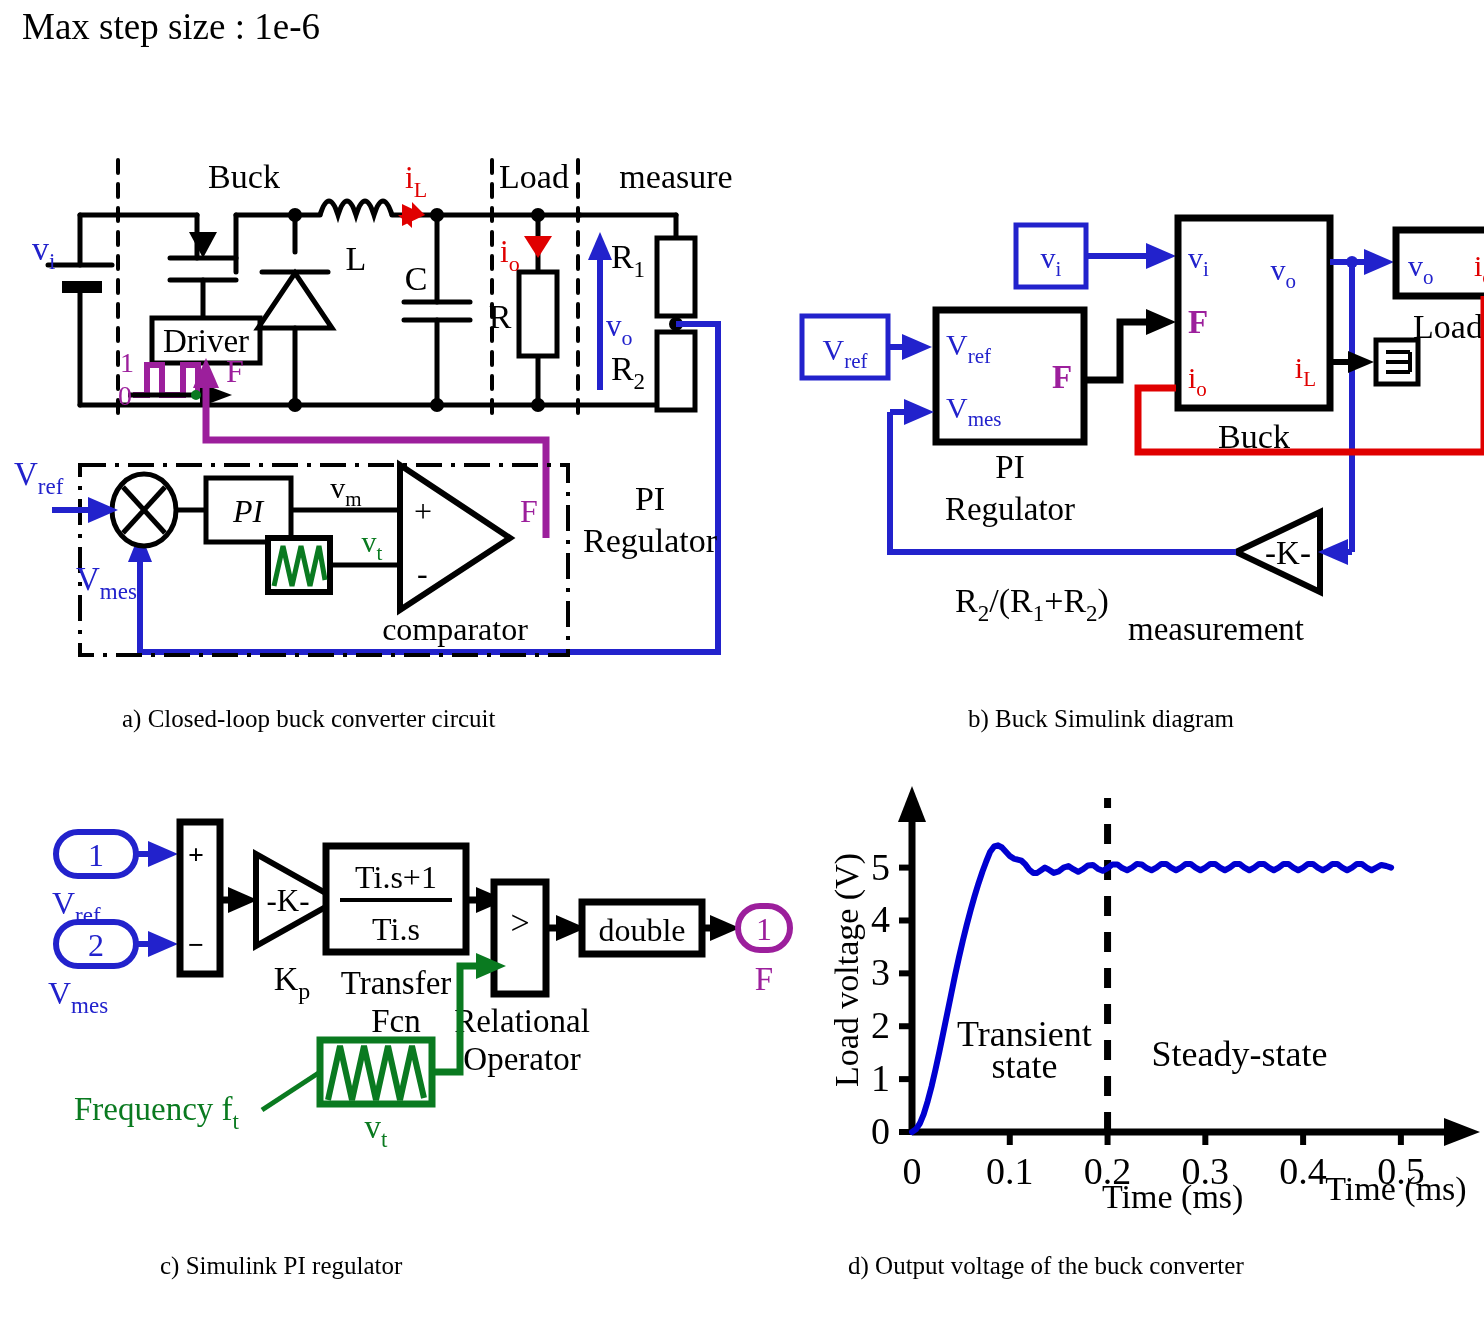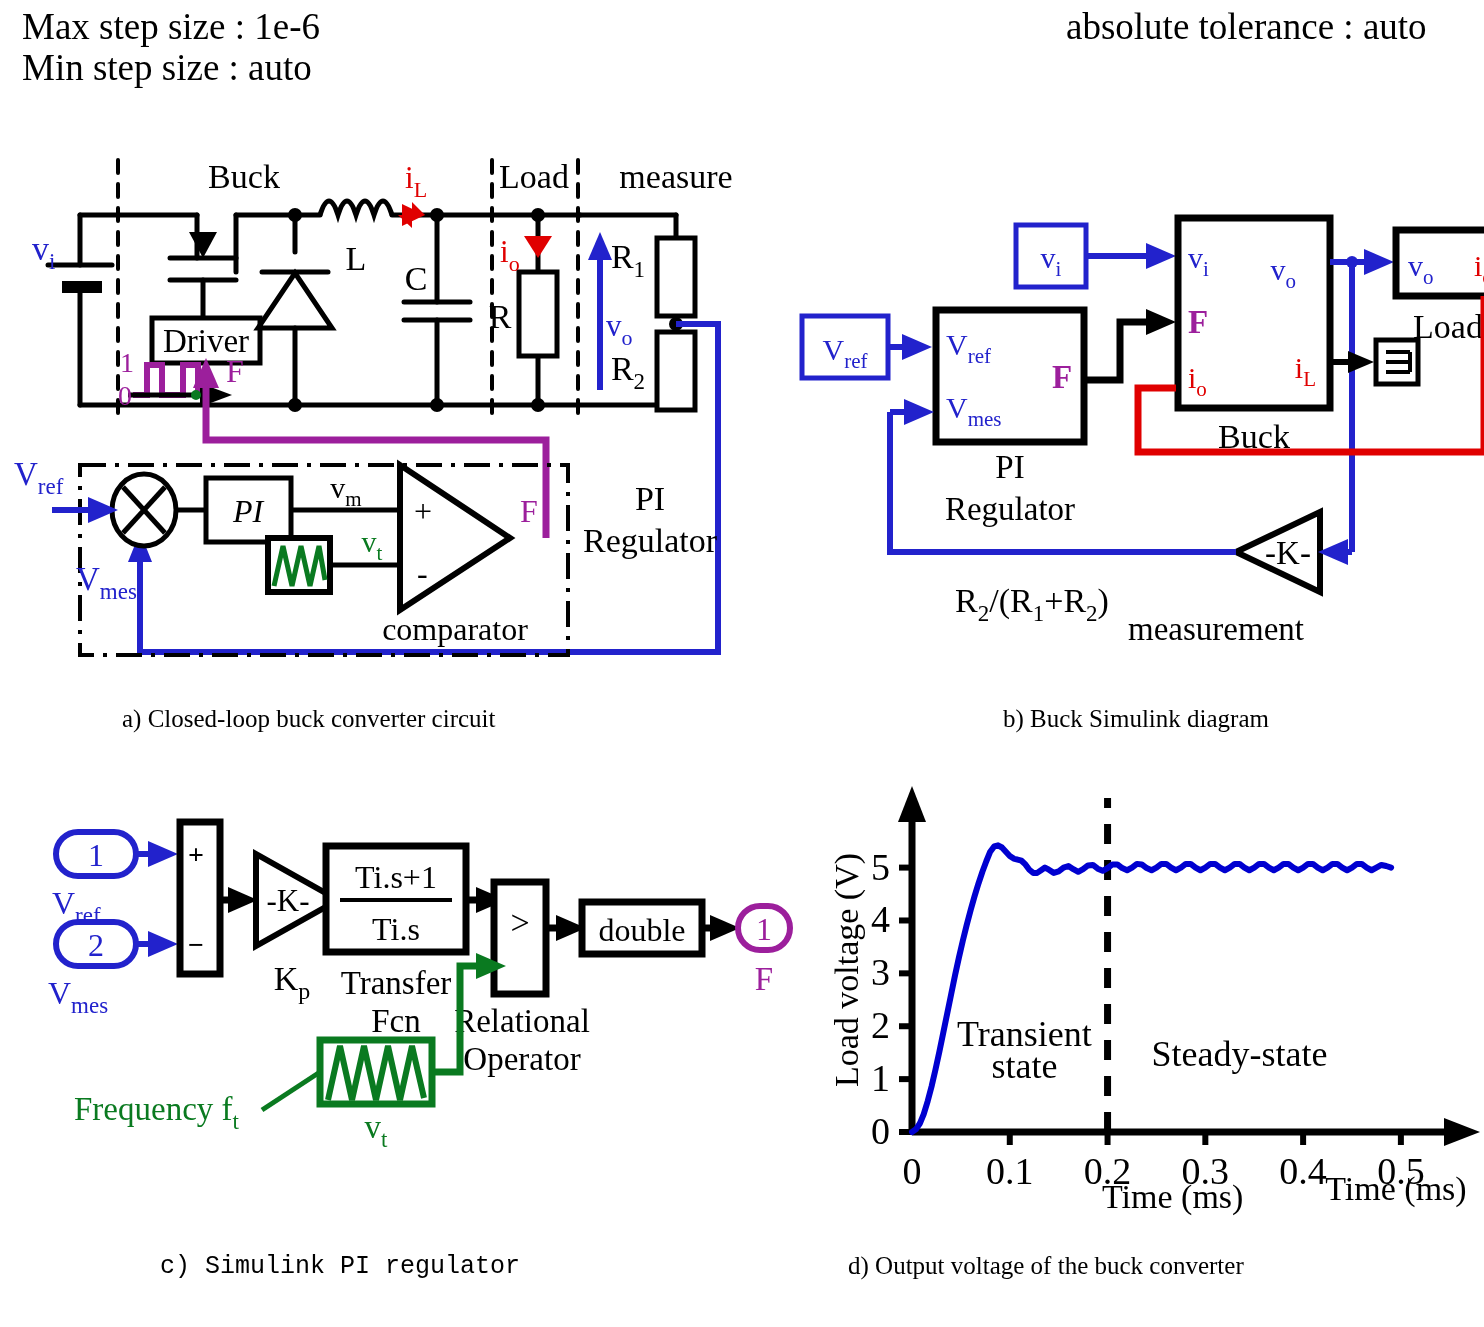--- a/index.html
+++ b/index.html
@@ -18,24 +18,22 @@
   .red  { fill:#e00000; }
   .purple { fill:#9c1f9c; }
   .green  { fill:#0a7a20; }
   .blk { fill:#000; }
 </style>
 </head>
 <body>
 
 <div class="abs hdr" style="left:22px; top:6px;">
   <div>Max step size : 1e-6</div>
-  <div>Min step size : auto</div>
 </div>
 <div class="abs hdr" style="left:1066px; top:6px;">
-  <div>absolute tolerance : auto</div>
 </div>
 
 <div class="abs" style="left:0px; top:140px;">
 <svg width="760" height="540" viewBox="0 0 760 540">
   <g stroke="#000" stroke-width="5" fill="none" stroke-linecap="round">
 
     <line x1="118" y1="20" x2="118" y2="280" stroke-dasharray="13,11" stroke-width="4"></line>
     <line x1="492" y1="20" x2="492" y2="280" stroke-dasharray="13,11" stroke-width="4"></line>
     <line x1="578" y1="20" x2="578" y2="280" stroke-dasharray="13,11" stroke-width="4"></line>
 
@@ -426,15 +424,15 @@
         <text x="399.55555555555554" y="285.89830508474574" font-size="36" text-anchor="middle" fill="#000">Steady-state</text>
       </g>
 
   <text x="556" y="420" font-size="34" text-anchor="middle" class="blk">Time (ms)</text>
   <text x="18" y="190" font-size="34" text-anchor="middle" transform="rotate(-90 18 190)" class="blk">Load voltage (V)</text>
 </svg>
 </div>
 <div class="abs cap" style="left:1102px; top:1178px; font-size:34px;">Time (ms)</div>
 
 <div class="abs cap" style="left:122px; top:705px;">a) Closed-loop buck converter circuit</div>
-<div class="abs cap" style="left:1003px; top:705px;">b) Buck Simulink diagram</div>
-<div class="abs cap" style="left:160px; top:1252px;font-family:Liberation Mono, monospace;">c) Simulink PI regulator</div>
+<div class="abs cap" style="left:968px; top:705px;">b) Buck Simulink diagram</div>
+<div class="abs cap" style="left:160px; top:1252px;">c) Simulink PI regulator</div>
 <div class="abs cap" style="left:848px; top:1252px;">d) Output voltage of the buck converter</div>
 
 </body></html>

